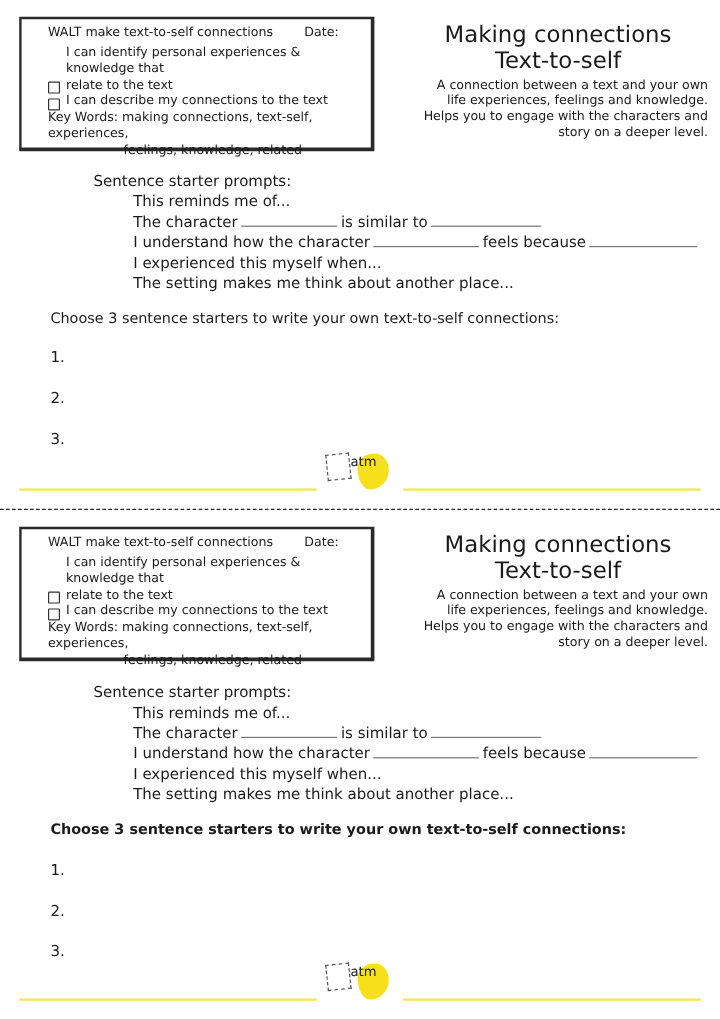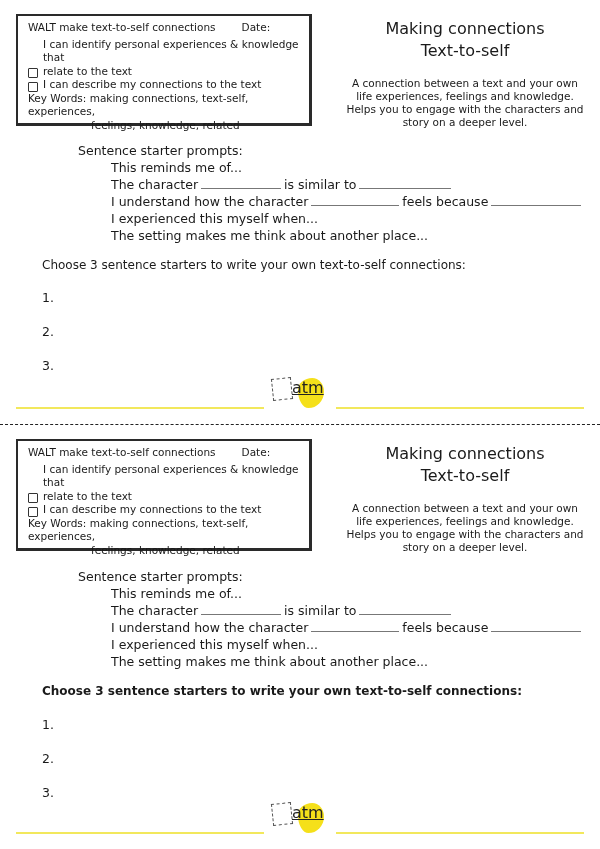--- a/index.html
+++ b/index.html
@@ -24,21 +24,21 @@
     .walt-box {
       position: absolute;
       left: 16px;
       top: 14px;
       width: 296px;
       height: 112px;
       border: 2px solid #2a2a2a;
       border-right-width: 3px;
       border-bottom-width: 3px;
       box-sizing: border-box;
-      padding: 5px 8px 0 10px;
+      padding: 5px 8px 0 22px;
       font-size: 10.5px;
       line-height: 13.5px;
     }
     .walt-line {
       display: flex;
       justify-content: flex-start;
       margin-bottom: 3px;
     }
     .walt-date {
       margin-left: 26px;
@@ -64,28 +64,29 @@
       padding-left: 63px;
     }
     .title-block {
       position: absolute;
       left: 340px;
       top: 18px;
       width: 250px;
       text-align: center;
     }
     .title-main {
-      font-size: 16px;
+      font-size: 19px;
       line-height: 22px;
       color: #1a1a1a;
     }
     .title-desc {
       font-size: 10.5px;
       line-height: 13px;
-      margin-top: 15px;
+      margin-top: 3px;
+      text-align: right;
     }
     .prompts {
       position: absolute;
       left: 42px;
       top: 142px;
       font-size: 12.5px;
       line-height: 17px;
       margin-left: 36px;
     }
     .prompt-list {
@@ -130,23 +131,22 @@
       top: 6px;
       width: 26px;
       height: 30px;
       background: #f5e01a;
       border-radius: 55% 45% 60% 40% / 40% 45% 55% 60%;
     }
     .logo-text {
       position: absolute;
       left: 28px;
       top: 6px;
-      font-size: 16px;
+      font-size: 11px;
       color: #222;
-      text-decoration: underline;
     }
     .logo-box {
       position: absolute;
       left: 8px;
       top: 6px;
       width: 18px;
       height: 20px;
       border: 1px dashed #555;
       transform: rotate(-6deg);
     }

